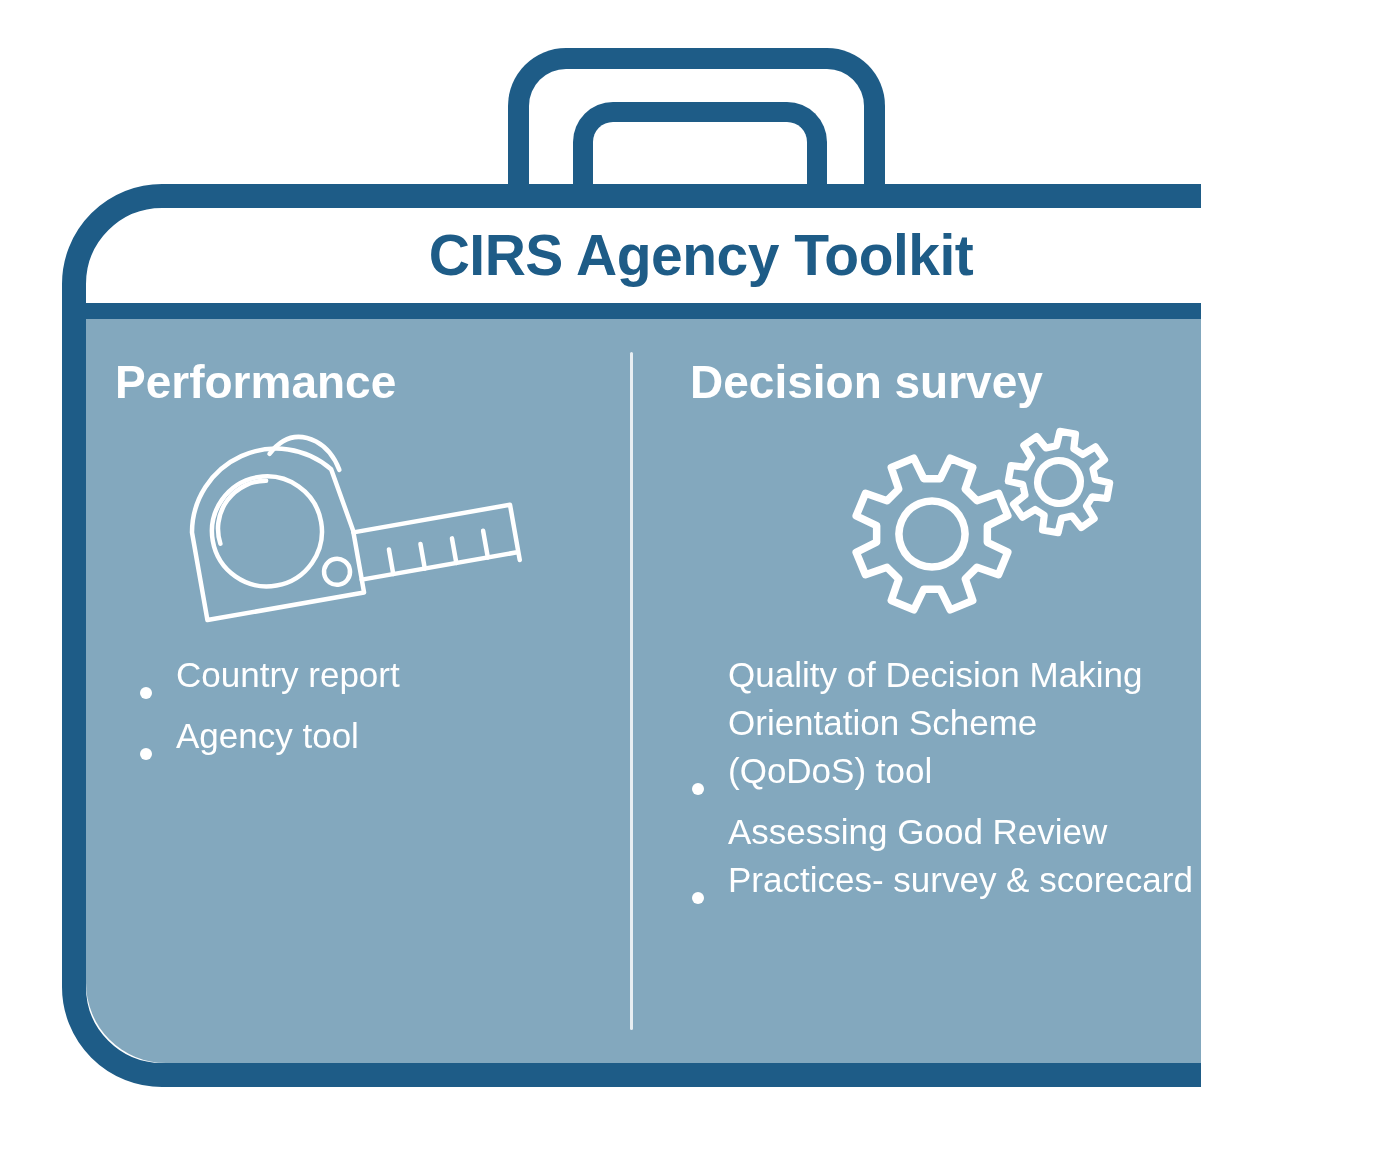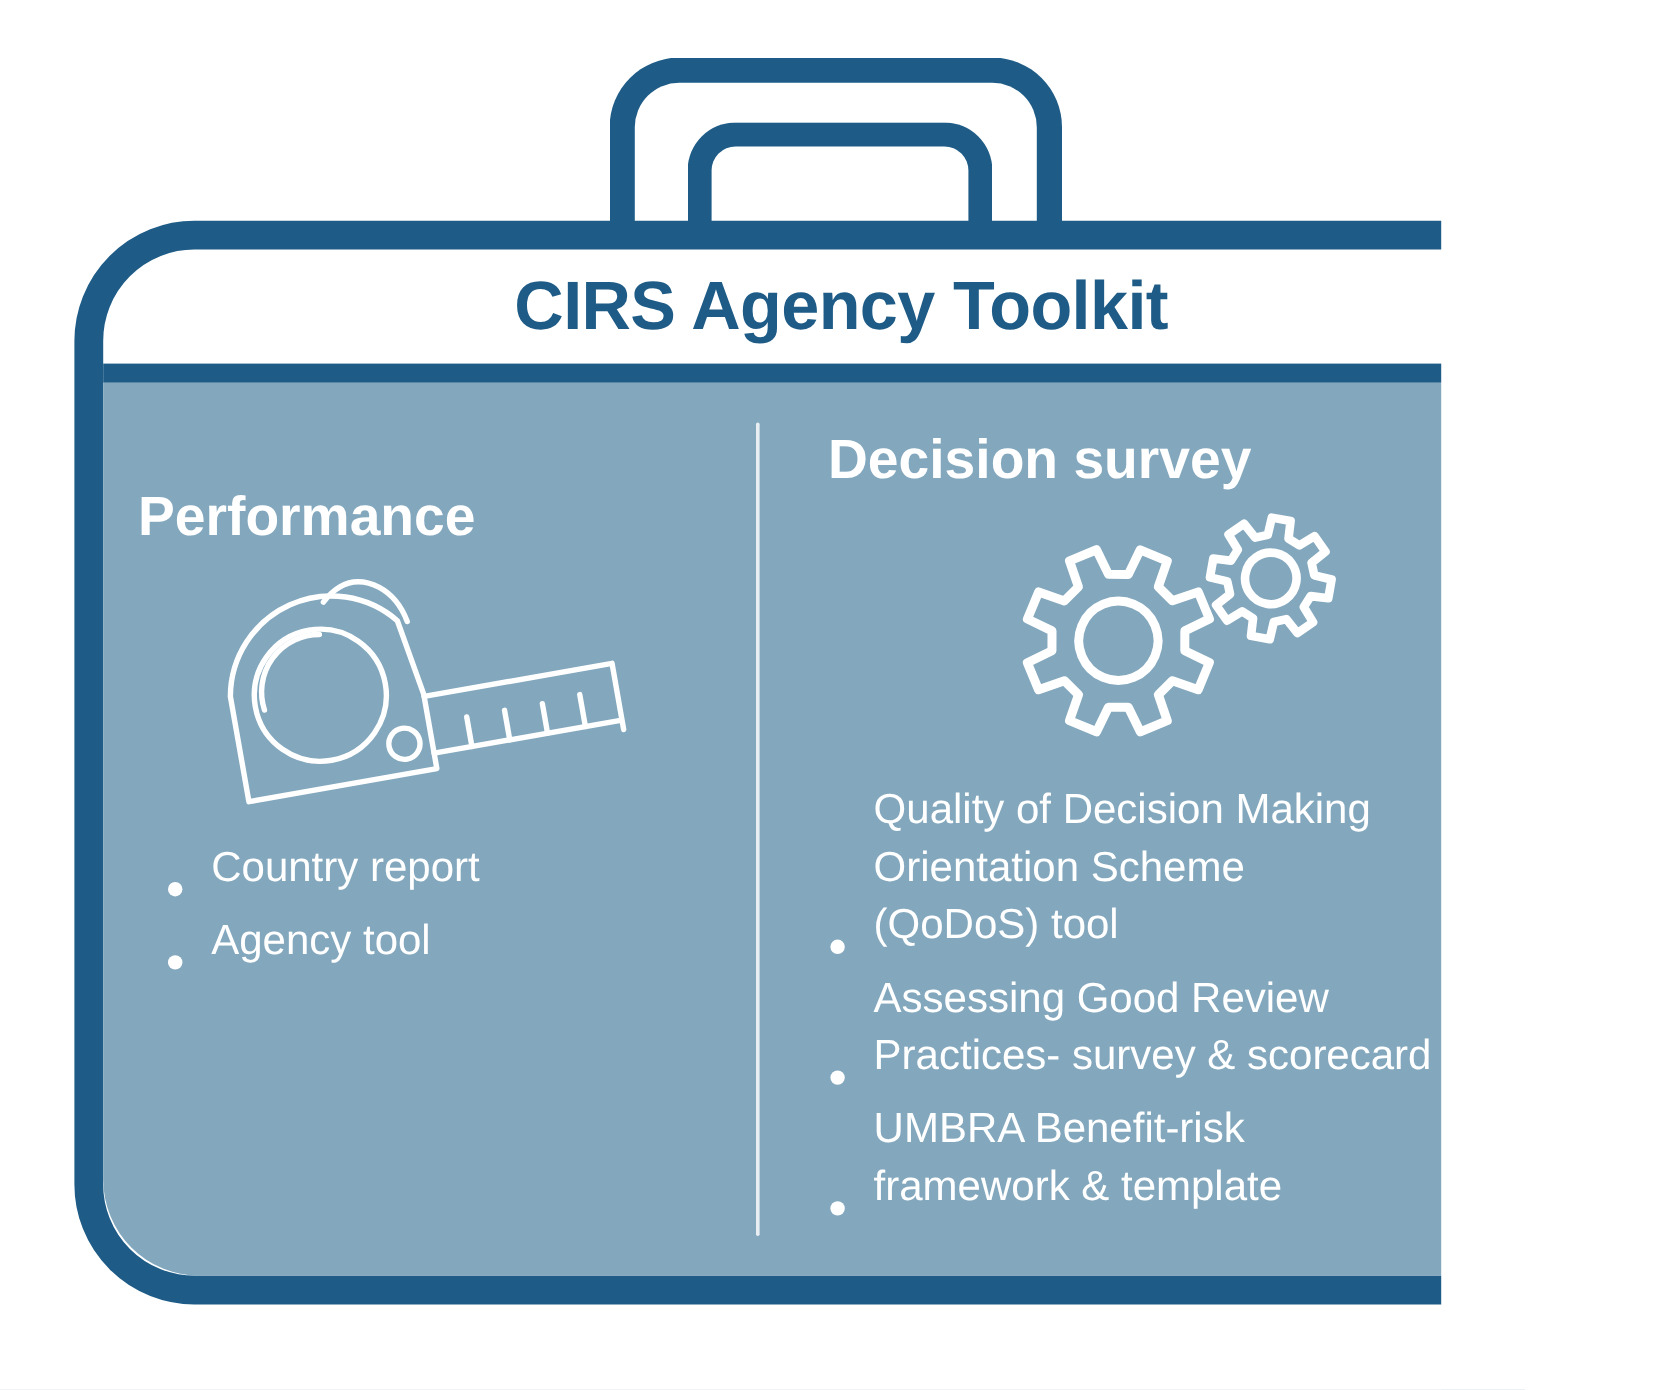--- a/index.html
+++ b/index.html
@@ -24,21 +24,21 @@
 
   .header-bar{position:absolute;left:0;right:0;top:95px;height:16px;background:#1E5C87;}
 
   .body-panel{position:absolute;left:0;right:0;top:111px;bottom:0;background:#83A8BE;
     border-radius:0 0 80px 80px;}
 
   .col-divider{position:absolute;left:544px;top:33px;width:3px;height:678px;
     background:#E8EEF2;border-radius:2px;}
 
   .col{position:absolute;top:0;bottom:0;}
-  .col-left{left:0;width:544px;margin-top:48px;}
+  .col-left{left:0;width:544px;}
   .col-right{left:547px;right:0;}
 
   .col h2{position:absolute;margin:0;font-size:46px;line-height:52px;font-weight:700;color:#ffffff;}
   .col-left h2{left:29px;top:37px;}
   .col-right h2{left:57px;top:37px;}
 
   .icon-tape{position:absolute;left:59px;top:66px;width:430px;height:250px;}
   .icon-gears{position:absolute;left:197px;top:81px;width:330px;height:250px;}
 
   ul.bullets{position:absolute;margin:0;padding:0;list-style:none;}
@@ -112,23 +112,18 @@
             <span class="dot"></span>
             <span class="btxt">Quality of Decision Making
 Orientation Scheme
 (QoDoS) tool</span>
           </li>
           <li>
             <span class="dot"></span>
             <span class="btxt">Assessing Good Review
 Practices- survey &amp; scorecard</span>
           </li>
-          <li>
-            <span class="dot"></span>
-            <span class="btxt">UMBRA Benefit-risk
-framework &amp; template</span>
-          </li>
         </ul>
       </section>
 
     </div>
   </div>
 </div>
 
 </body></html>

